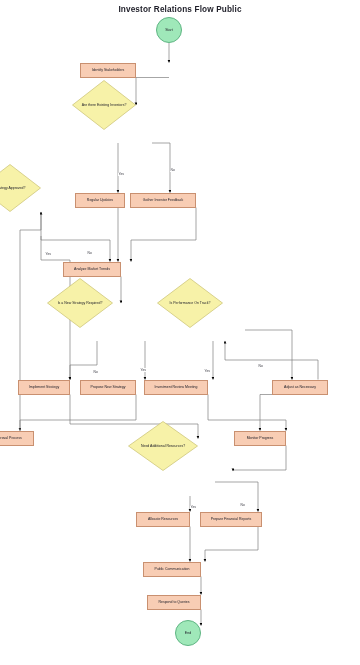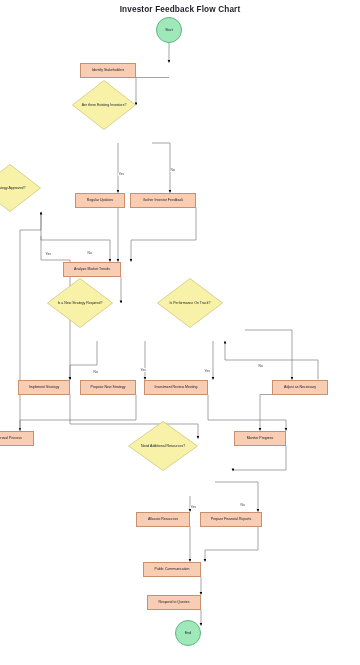--- a/index.html
+++ b/index.html
@@ -90,21 +90,21 @@
     background: #ffffff;
     padding: 0 0.6px;
     white-space: nowrap;
   }
 </style>
 </head>
 <body>
 
 <div id="chart-root">
 
-  <div id="title">Investor Feedback Flow Chart</div>
+  <div id="title">Investor Relations Flow Public</div>
 
   <svg id="edges" viewBox="0 0 360 665">
     <defs>
       <marker id="ah" markerWidth="5" markerHeight="5" refX="3.6" refY="2" orient="auto" markerUnits="strokeWidth">
         <path d="M0,0 L0,4 L4,2 z" fill="#000000"></path>
       </marker>
     </defs>
     <g id="edge-paths" fill="none" stroke="#808080" stroke-width="0.7" marker-end="url(#ah)">
         <path d="M169,43 L169,62.5"></path>
         <path d="M169,77.5 L136,77.5 L136,105"></path>

